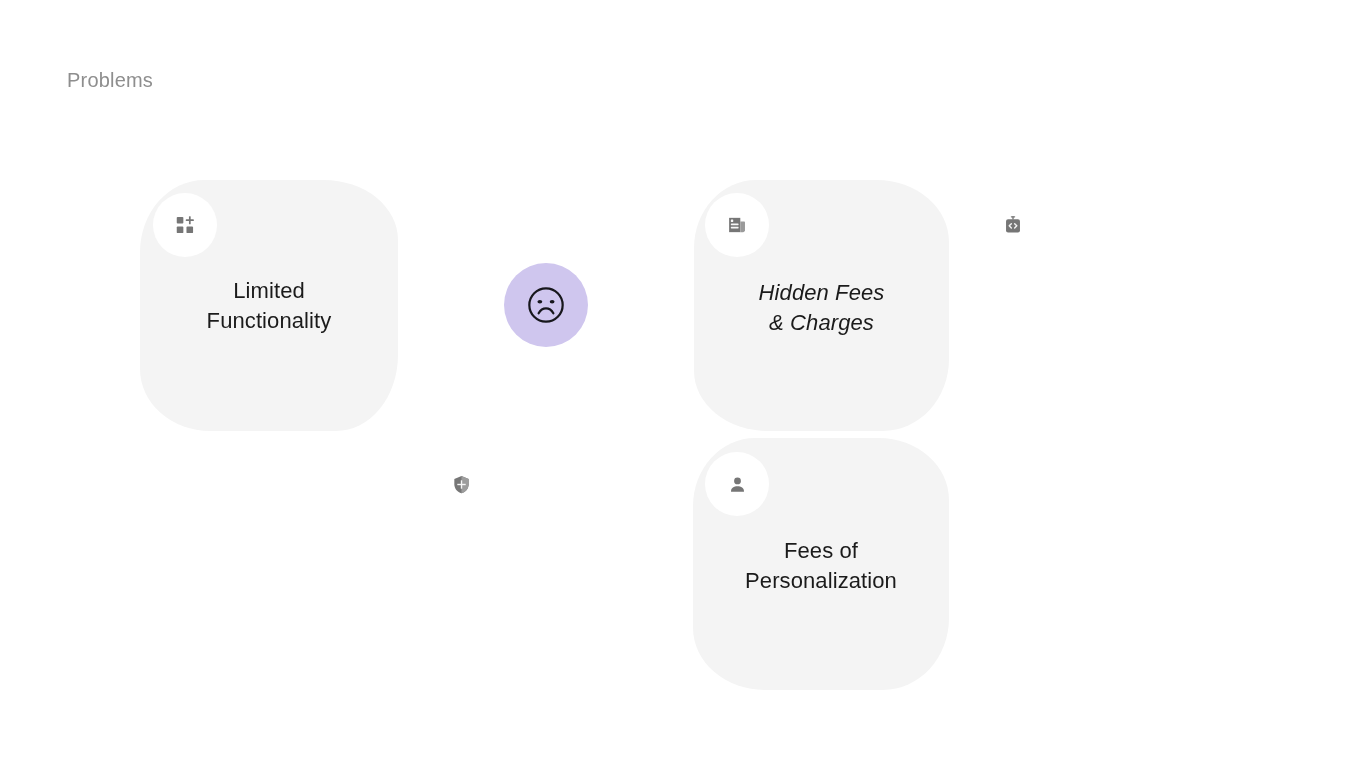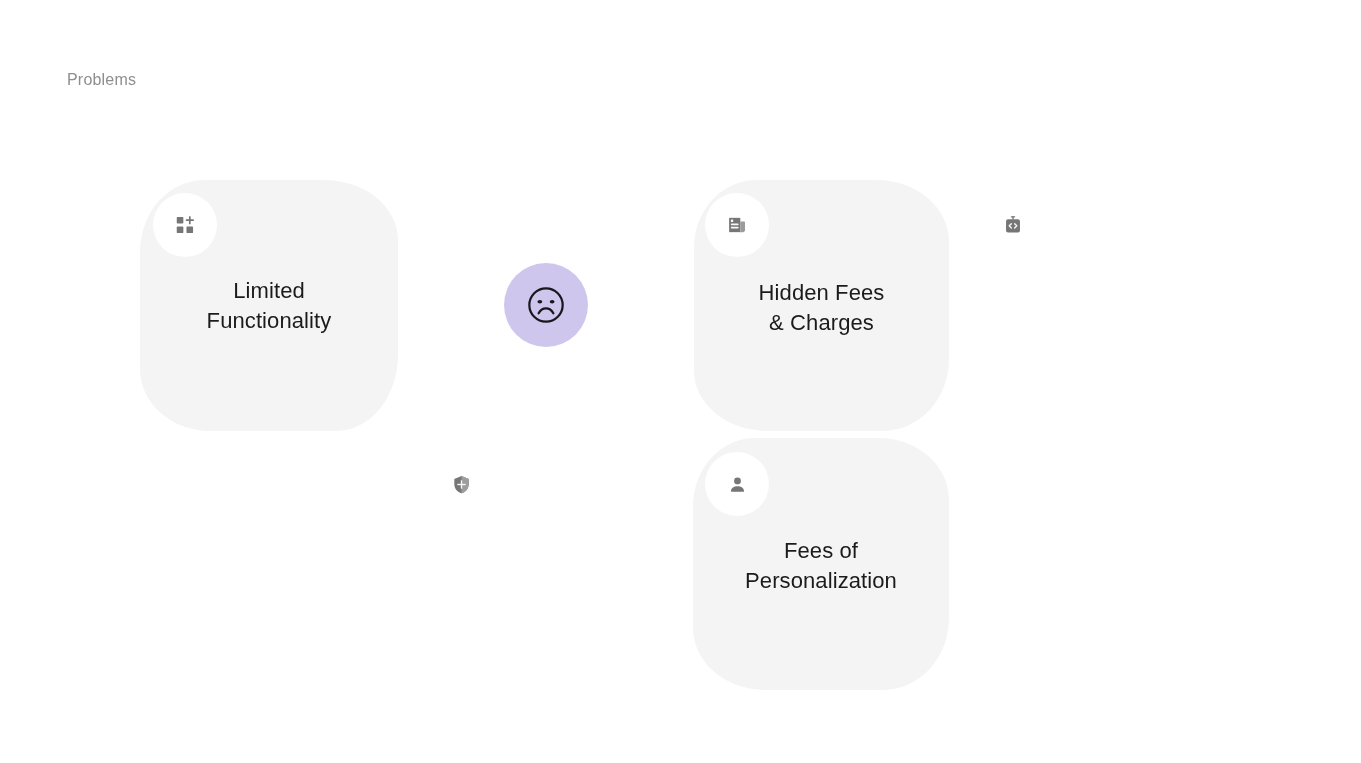--- a/index.html
+++ b/index.html
@@ -21,21 +21,21 @@
     position: absolute;
     inset: 0;
     background: #ffffff;
   }
 
   
   .slide-title {
     position: absolute;
     left: 67px;
     top: 66px;
-    font-size: 16px;
+    font-size: 20px;
     font-weight: 400;
     letter-spacing: 0.2px;
     color: #8e8e8e;
     line-height: 28px;
     white-space: nowrap;
   }
 
   
   .card {
     position: absolute;
@@ -122,21 +122,21 @@
         <circle cx="24" cy="24" r="17.4" stroke="#17171C" stroke-width="2.3"></circle>
         <ellipse cx="17.6" cy="20.6" rx="2.5" ry="1.9" fill="#17171C"></ellipse>
         <ellipse cx="30.4" cy="20.6" rx="2.5" ry="1.9" fill="#17171C"></ellipse>
         <path d="M16.3 32.6c1.9-3.4 4.5-5.1 7.7-5.1s5.8 1.7 7.7 5.1" stroke="#17171C" stroke-width="2.3" stroke-linecap="round"></path>
       </svg>
     </span>
   </div>
 
   <div class="card" style="left:694px; top:180px; width:255px; height:251px;
               border-radius: 62px 72px 66px 74px / 68px 62px 72px 60px;">
-    <div class="card-label" style="top:98px;">Hidden Fees
+    <div class="card-label" style="top:98px;font-style:italic;">Hidden Fees
 &amp; Charges</div>
   </div>
   <div class="icon-bubble" style="left:705px; top:193px;">
     <span>
       <svg width="22" height="22" viewBox="0 0 24 24" fill="none" aria-hidden="true">
         <path d="M3.4 4.2h12.2v15.6H3.4z" fill="#767676"></path>
         <path d="M15.6 8.2h4.1c.55 0 1 .45 1 1v8.6a2 2 0 0 1-2 2h-3.1V8.2z" fill="#9a9a9a"></path>
         <rect x="5.3" y="6.1" width="2.6" height="2.6" rx="0.4" fill="#f7f7f7"></rect>
         <rect x="5.3" y="10.3" width="8.4" height="1.9" rx="0.5" fill="#f7f7f7"></rect>
         <rect x="5.3" y="13.8" width="8.4" height="1.9" rx="0.5" fill="#f7f7f7"></rect>

